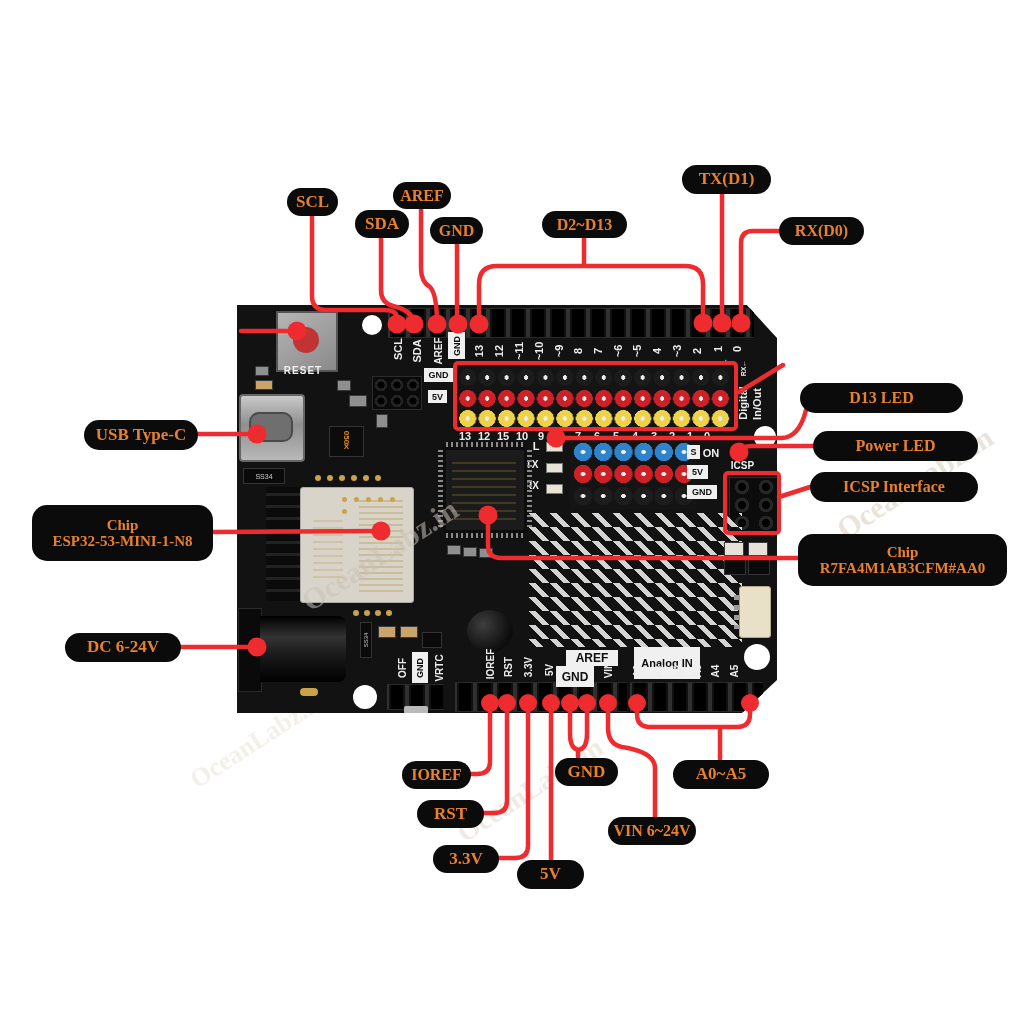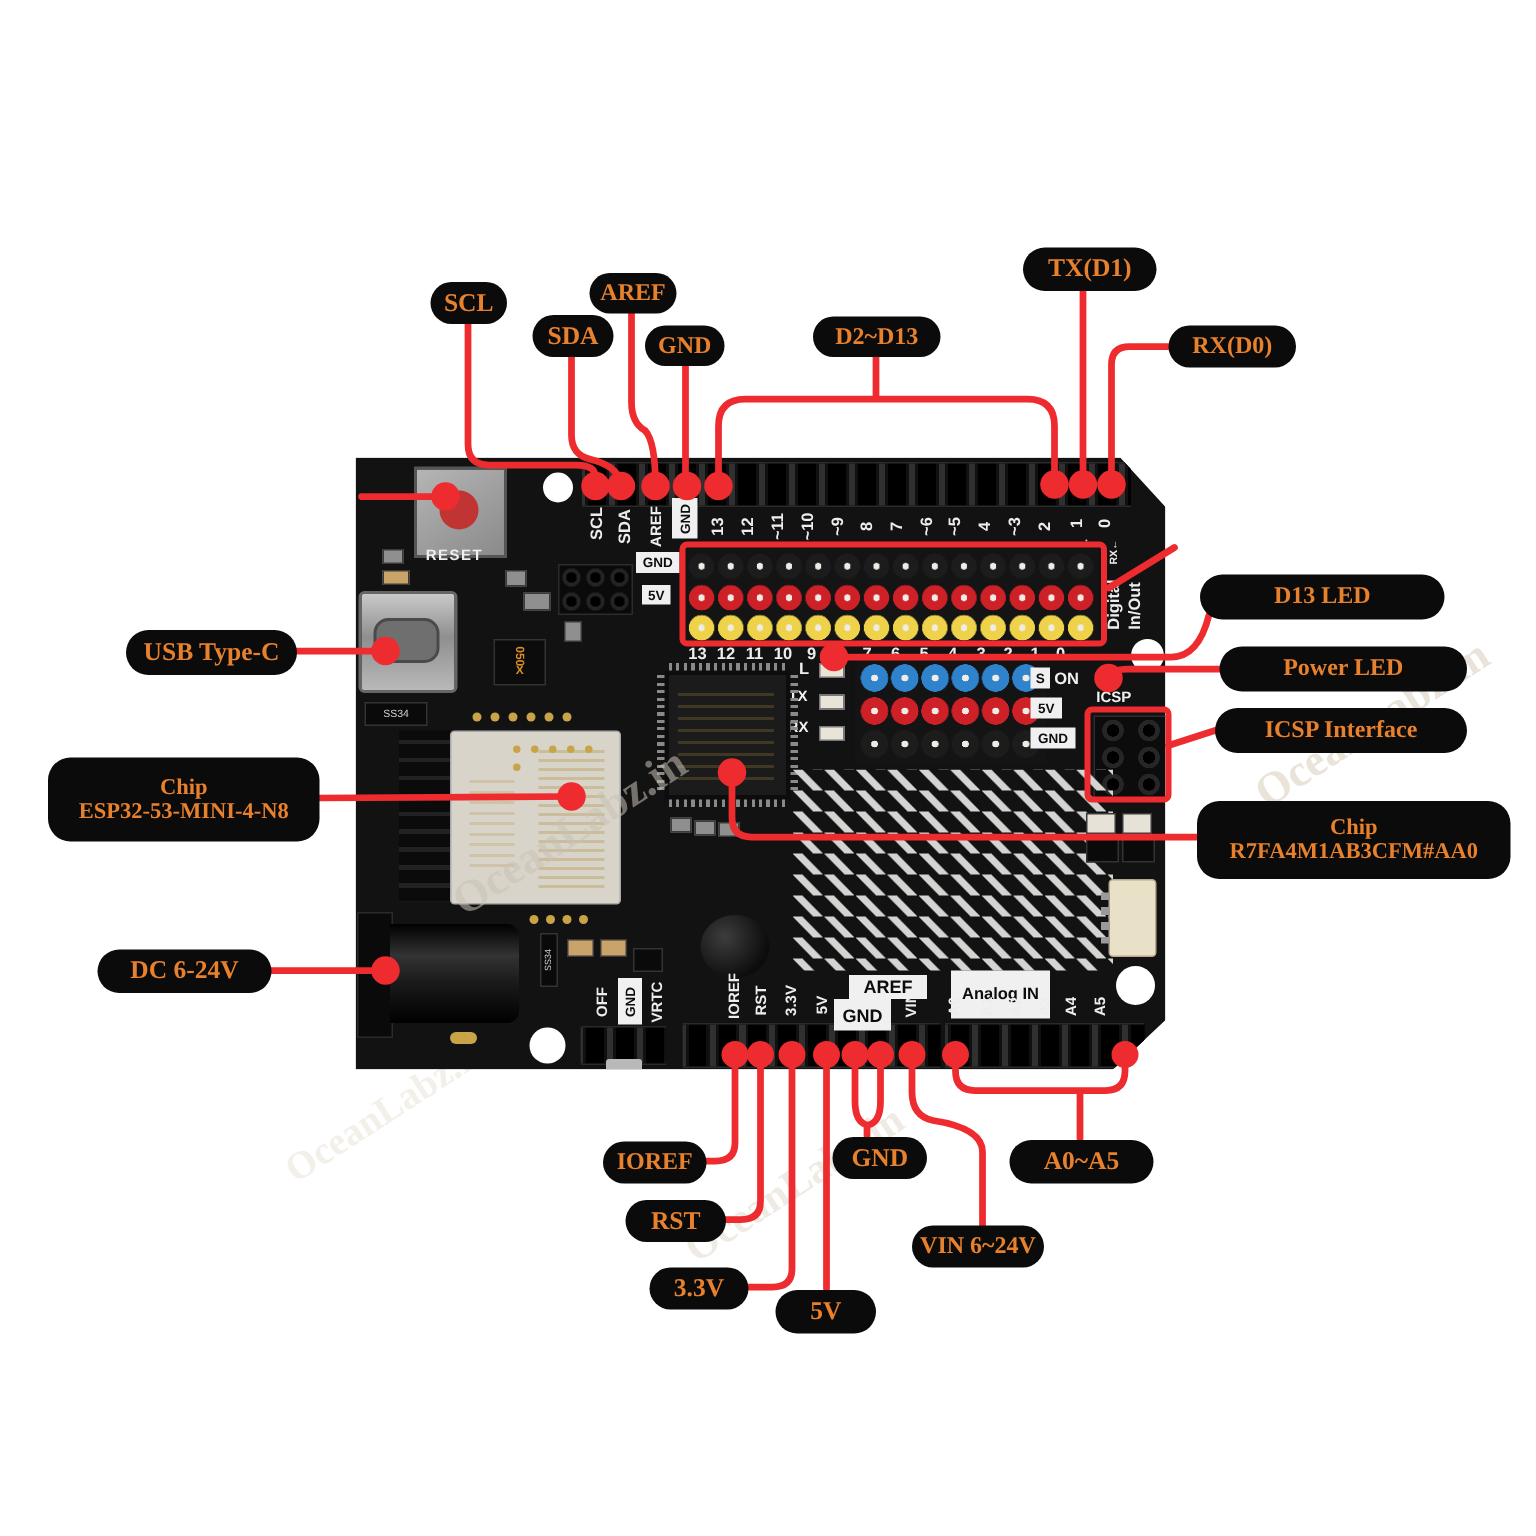--- a/index.html
+++ b/index.html
@@ -141,21 +141,21 @@
         <div class="gdot" style="width:5px;height:5px;"></div>
     </div>
 
     <div class="abs" style="left:219px;top:59px;width:276px;height:66px;background:#141414;"></div>
     <div class="row14" style="left:221px;top:63px;--c:#1c1c1c;"></div>
     <div class="row14" style="left:221px;top:84px;--c:#ce2027;"></div>
     <div class="row14" style="left:221px;top:104px;--c:#eed24a;"></div>
 
     <div class="hnum" style="left:228px;top:131px;">13</div>
     <div class="hnum" style="left:247px;top:131px;">12</div>
-    <div class="hnum" style="left:266px;top:131px;">11</div>
+    <div class="hnum" style="left:266px;top:131px;">15</div>
     <div class="hnum" style="left:285px;top:131px;">10</div>
     <div class="hnum" style="left:304px;top:131px;">9</div>
     <div class="hnum" style="left:323px;top:131px;">8</div>
     <div class="hnum" style="left:341px;top:131px;">7</div>
     <div class="hnum" style="left:360px;top:131px;">6</div>
     <div class="hnum" style="left:379px;top:131px;">5</div>
     <div class="hnum" style="left:398px;top:131px;">4</div>
     <div class="hnum" style="left:417px;top:131px;">3</div>
     <div class="hnum" style="left:435px;top:131px;">2</div>
     <div class="hnum" style="left:453px;top:131px;">1</div>
@@ -326,21 +326,21 @@
       <span>TX(D1)</span>
     </div>
   <div class="pill" style="left:779px;top:217px;width:85px;height:28px;font-size:16px;">
       <span>RX(D0)</span>
     </div>
   <div class="pill" style="left:84px;top:420px;width:114px;height:30px;">
       <span>USB Type-C</span>
     </div>
   <div class="pill" style="left:32px;top:505px;width:181px;height:56px;">
     <span class="f15">Chip</span>
-      <span class="f15">ESP32-53-MINI-4-N8</span>
+      <span class="f15">ESP32-53-MINI-1-N8</span>
     </div>
   <div class="pill" style="left:65px;top:633px;width:116px;height:29px;">
       <span>DC 6-24V</span>
     </div>
   <div class="pill" style="left:800px;top:383px;width:163px;height:30px;font-size:16px;">
       <span>D13 LED</span>
     </div>
   <div class="pill" style="left:813px;top:431px;width:165px;height:30px;font-size:16px;">
       <span>Power LED</span>
     </div>

